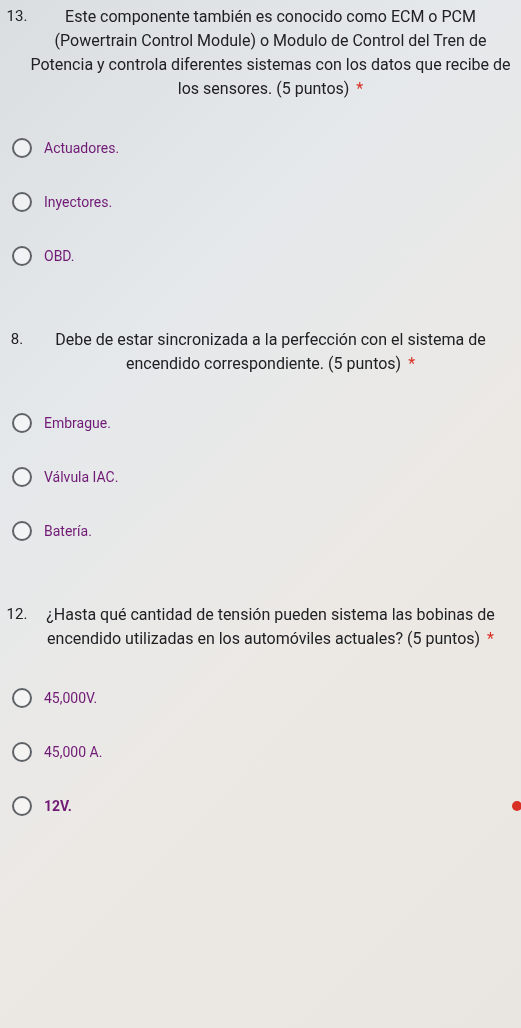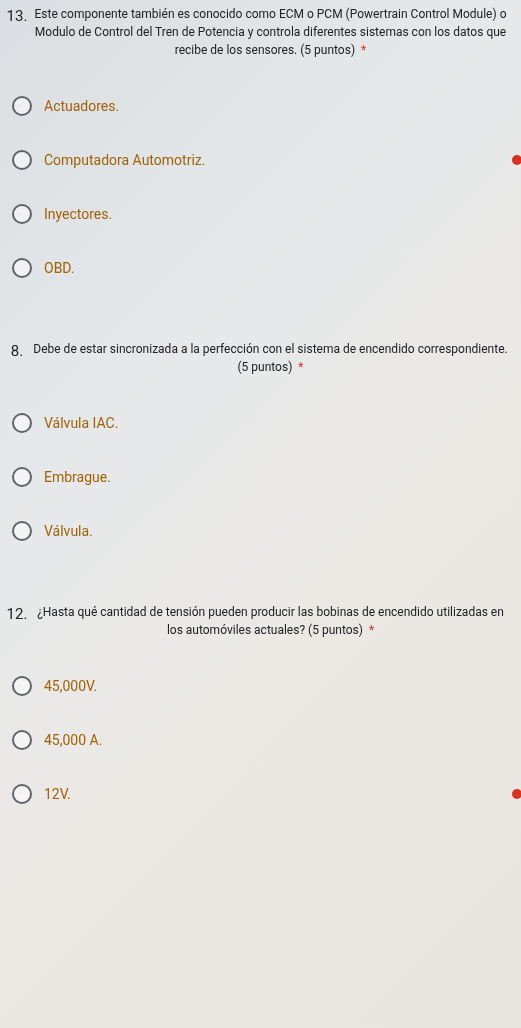--- a/index.html
+++ b/index.html
@@ -39,21 +39,21 @@
       margin-bottom: 20px;
     }
     .question-number {
       color: #202124;
       font-size: 15px;
       min-width: 26px;
       line-height: 1.5;
     }
     .question-text {
       color: #202124;
-      font-size: 12px;
+      font-size: 16px;
       line-height: 1.5;
       flex: 1;
     }
     .required {
       color: #d93025;
       margin-left: 3px;
     }
     .points {
       color: #202124;
     }
@@ -69,21 +69,21 @@
     .radio {
       width: 20px;
       height: 20px;
       border: 2px solid #5f6368;
       border-radius: 50%;
       margin-right: 12px;
       flex-shrink: 0;
       background: rgba(255,255,255,0.5);
     }
     .option-label {
-      color: #a16207;
+      color: #701a75;
       font-size: 14px;
     }
     .dot-indicator {
       position: absolute;
       right: -1px;
       width: 10px;
       height: 10px;
       background: #d93025;
       border-radius: 50%;
     }
@@ -102,25 +102,20 @@
         <span>Este componente también es conocido como ECM o PCM (Powertrain Control Module) o Modulo de Control del Tren de Potencia y controla diferentes sistemas con los datos que recibe de los sensores.</span>
         <span class="points">(5 puntos)</span>
         <span class="required">*</span>
       </span>
     </div>
     <div class="options">
       <div class="option">
         <div class="radio"></div>
         <span class="option-label">Actuadores.</span>
       </div>
-      <div class="option" style="position:relative;">
-        <div class="radio"></div>
-        <span class="option-label">Computadora Automotriz.</span>
-        <div class="dot-indicator"></div>
-      </div>
       <div class="option">
         <div class="radio"></div>
         <span class="option-label">Inyectores.</span>
       </div>
       <div class="option">
         <div class="radio"></div>
         <span class="option-label">OBD.</span>
       </div>
     </div>
   </div>
@@ -130,52 +125,52 @@
       <span class="question-number">8.</span>
       <span class="question-text">
         <span>Debe de estar sincronizada a la perfección con el sistema de encendido correspondiente.</span>
         <span class="points">(5 puntos)</span>
         <span class="required">*</span>
       </span>
     </div>
     <div class="options">
       <div class="option">
         <div class="radio"></div>
+        <span class="option-label">Embrague.</span>
+      </div>
+      <div class="option">
+        <div class="radio"></div>
         <span class="option-label">Válvula IAC.</span>
       </div>
       <div class="option">
         <div class="radio"></div>
-        <span class="option-label">Embrague.</span>
-      </div>
-      <div class="option">
-        <div class="radio"></div>
-        <span class="option-label">Válvula.</span>
+        <span class="option-label">Batería.</span>
       </div>
     </div>
   </div>
 
   <div class="question-block">
     <div class="question-header">
       <span class="question-number">12.</span>
       <span class="question-text">
-        <span>¿Hasta qué cantidad de tensión pueden producir las bobinas de encendido utilizadas en los automóviles actuales?</span>
+        <span>¿Hasta qué cantidad de tensión pueden sistema las bobinas de encendido utilizadas en los automóviles actuales?</span>
         <span class="points">(5 puntos)</span>
         <span class="required">*</span>
       </span>
     </div>
     <div class="options">
       <div class="option">
         <div class="radio"></div>
         <span class="option-label">45,000V.</span>
       </div>
       <div class="option">
         <div class="radio"></div>
         <span class="option-label">45,000 A.</span>
       </div>
-      <div class="option" style="position:relative;">
+      <div class="option" style="position:relative;font-weight:bold;">
         <div class="radio"></div>
         <span class="option-label">12V.</span>
         <div class="dot-indicator"></div>
       </div>
     </div>
   </div>
 
 </div>
 
 </body></html>

